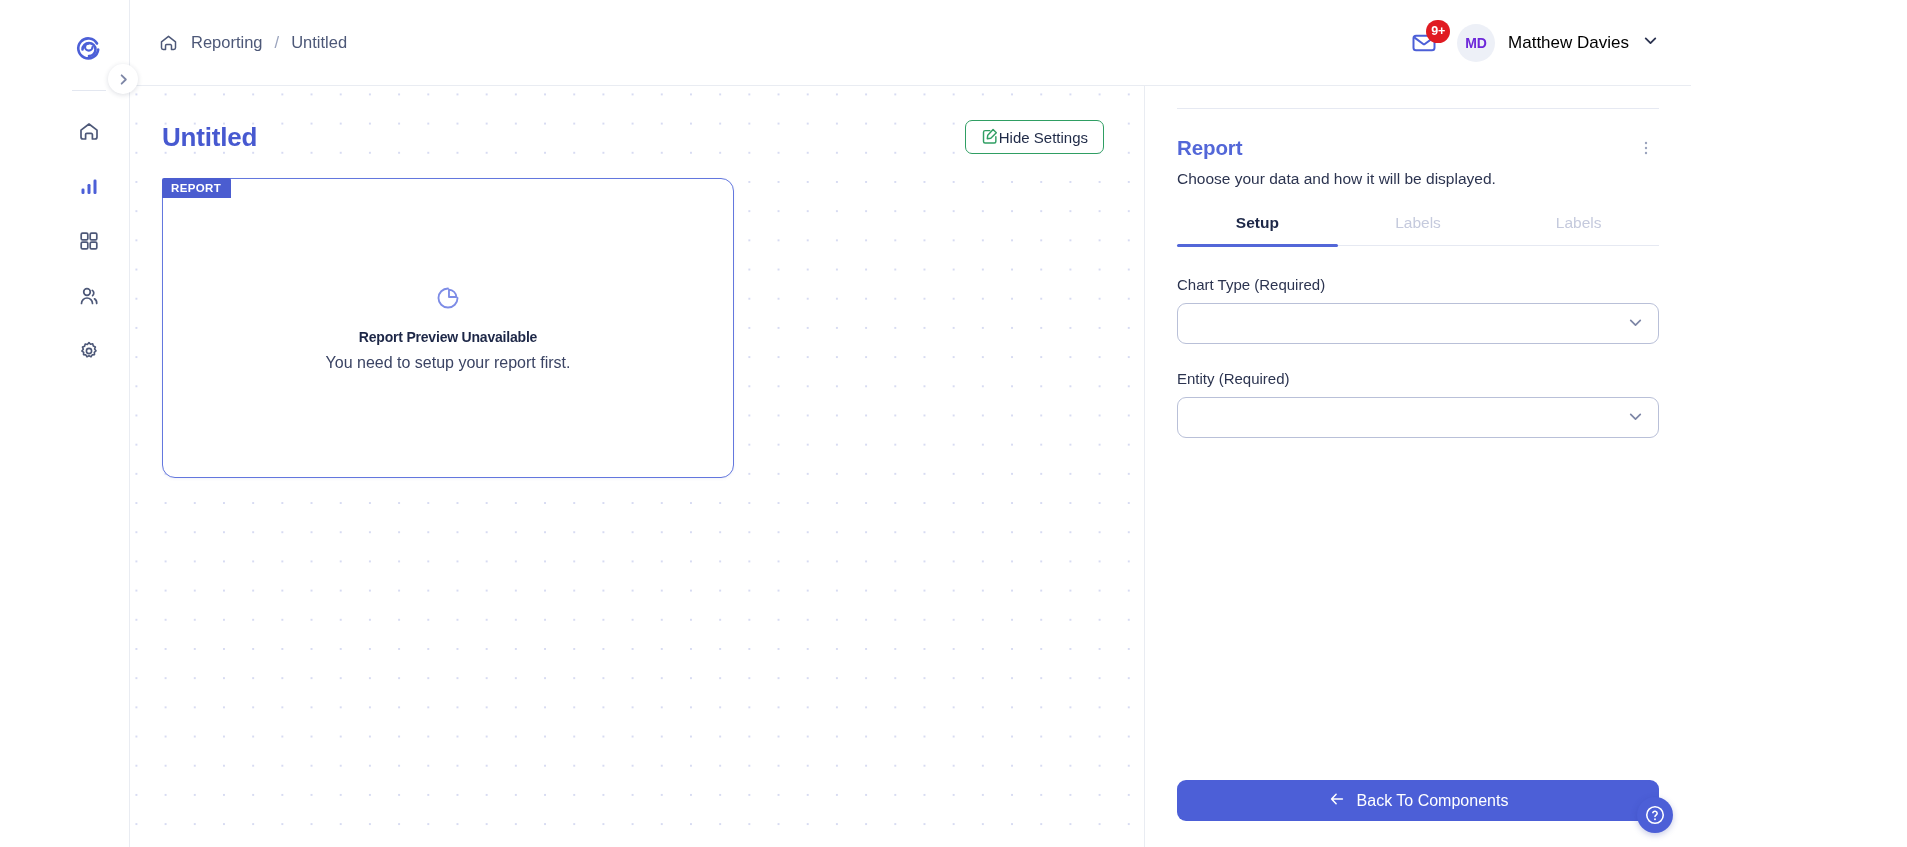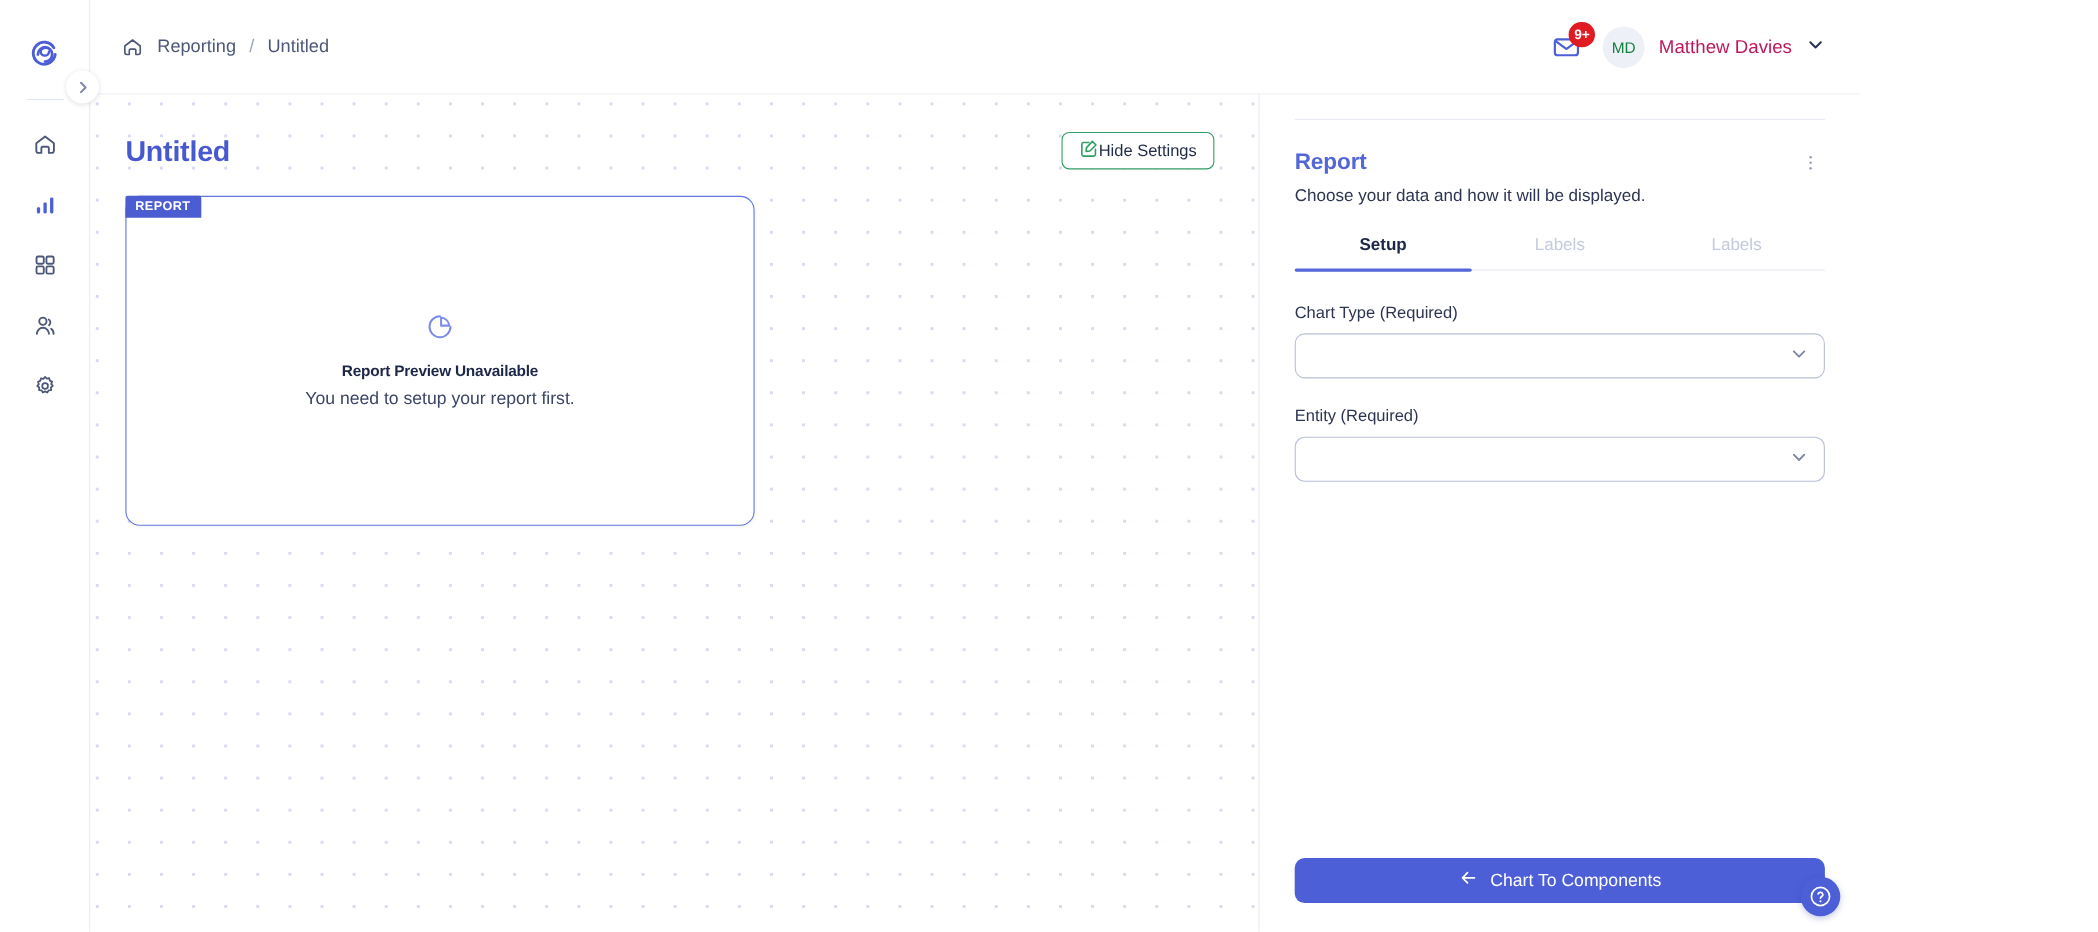--- a/index.html
+++ b/index.html
@@ -2,21 +2,21 @@
 <html><head>
 <meta charset="utf-8">
 <style>
   * { box-sizing: border-box; margin: 0; padding: 0; }
   html, body {
     width: 1907px; height: 847px;
     font-family: "Liberation Sans", sans-serif;
     background: #ffffff;
     overflow: hidden;
   }
-  .app { position: relative; width: 1691px; height: 847px; display: flex; }
+  .app { position: relative; width: 1691px; height: 847px; display: flex; padding-left: 48px; }
 
   
   .rail {
     width: 82px; height: 847px;
     background: #ffffff;
     border-right: 1px solid #e9ecf2;
     display: flex; flex-direction: column; align-items: center;
     padding-top: 28px;
     flex: 0 0 82px;
     position: relative; z-index: 5;
@@ -61,25 +61,25 @@
   .mail-badge {
     position: absolute; top: -7px; right: -10px;
     min-width: 23px; height: 23px; padding: 0 5px;
     background: #e01b22; border-radius: 12px;
     color: #fff; font-size: 12.5px; font-weight: bold;
     display: flex; align-items: center; justify-content: center;
     letter-spacing: -.2px;
   }
   .avatar {
     width: 38px; height: 38px; border-radius: 50%;
-    background: #edf0f7; color: #15803d;
-    font-size: 14px; font-weight: normal;
-    display: flex; align-items: center; justify-content: center;
-  }
-  .user-name { font-size: 17px; color: #be185d; }
+    background: #edf0f7; color: #6d28d9;
+    font-size: 14px; font-weight: bold;
+    display: flex; align-items: center; justify-content: center;
+  }
+  .user-name { font-size: 17px; color: #000000; }
   .user-menu { display: flex; align-items: center; gap: 13px; cursor: pointer; }
 
   
   .split { flex: 1; display: flex; min-height: 0; }
 
   .canvas {
     flex: 1; min-width: 0; position: relative;
     background-color: #ffffff;
     background-image: radial-gradient(#d7dbf2 1.3px, transparent 1.4px);
     background-size: 29.2px 29.2px;
@@ -374,21 +374,21 @@
           </div>
         </div>
 
         <div class="panel-foot">
           <button class="primary-btn">
             <span>
               <svg width="18" height="18" viewBox="0 0 20 20" fill="none">
                 <path d="M16 10H4.5M9 4.8 4 10l5 5.2" stroke="#ffffff" stroke-width="1.7" stroke-linecap="round" stroke-linejoin="round"></path>
               </svg>
             </span>
-            <span>Chart To Components</span>
+            <span>Back To Components</span>
           </button>
         </div>
 
         <div class="help-fab">
           <svg width="22" height="22" viewBox="0 0 24 24" fill="none">
             <circle cx="12" cy="12" r="9" stroke="#fff" stroke-width="1.7"></circle>
             <path d="M9.6 9.4a2.5 2.5 0 0 1 4.8.8c0 1.7-2.4 1.9-2.4 3.4" stroke="#fff" stroke-width="1.7" stroke-linecap="round"></path>
             <circle cx="12" cy="16.6" r="1" fill="#fff"></circle>
           </svg>
         </div>

